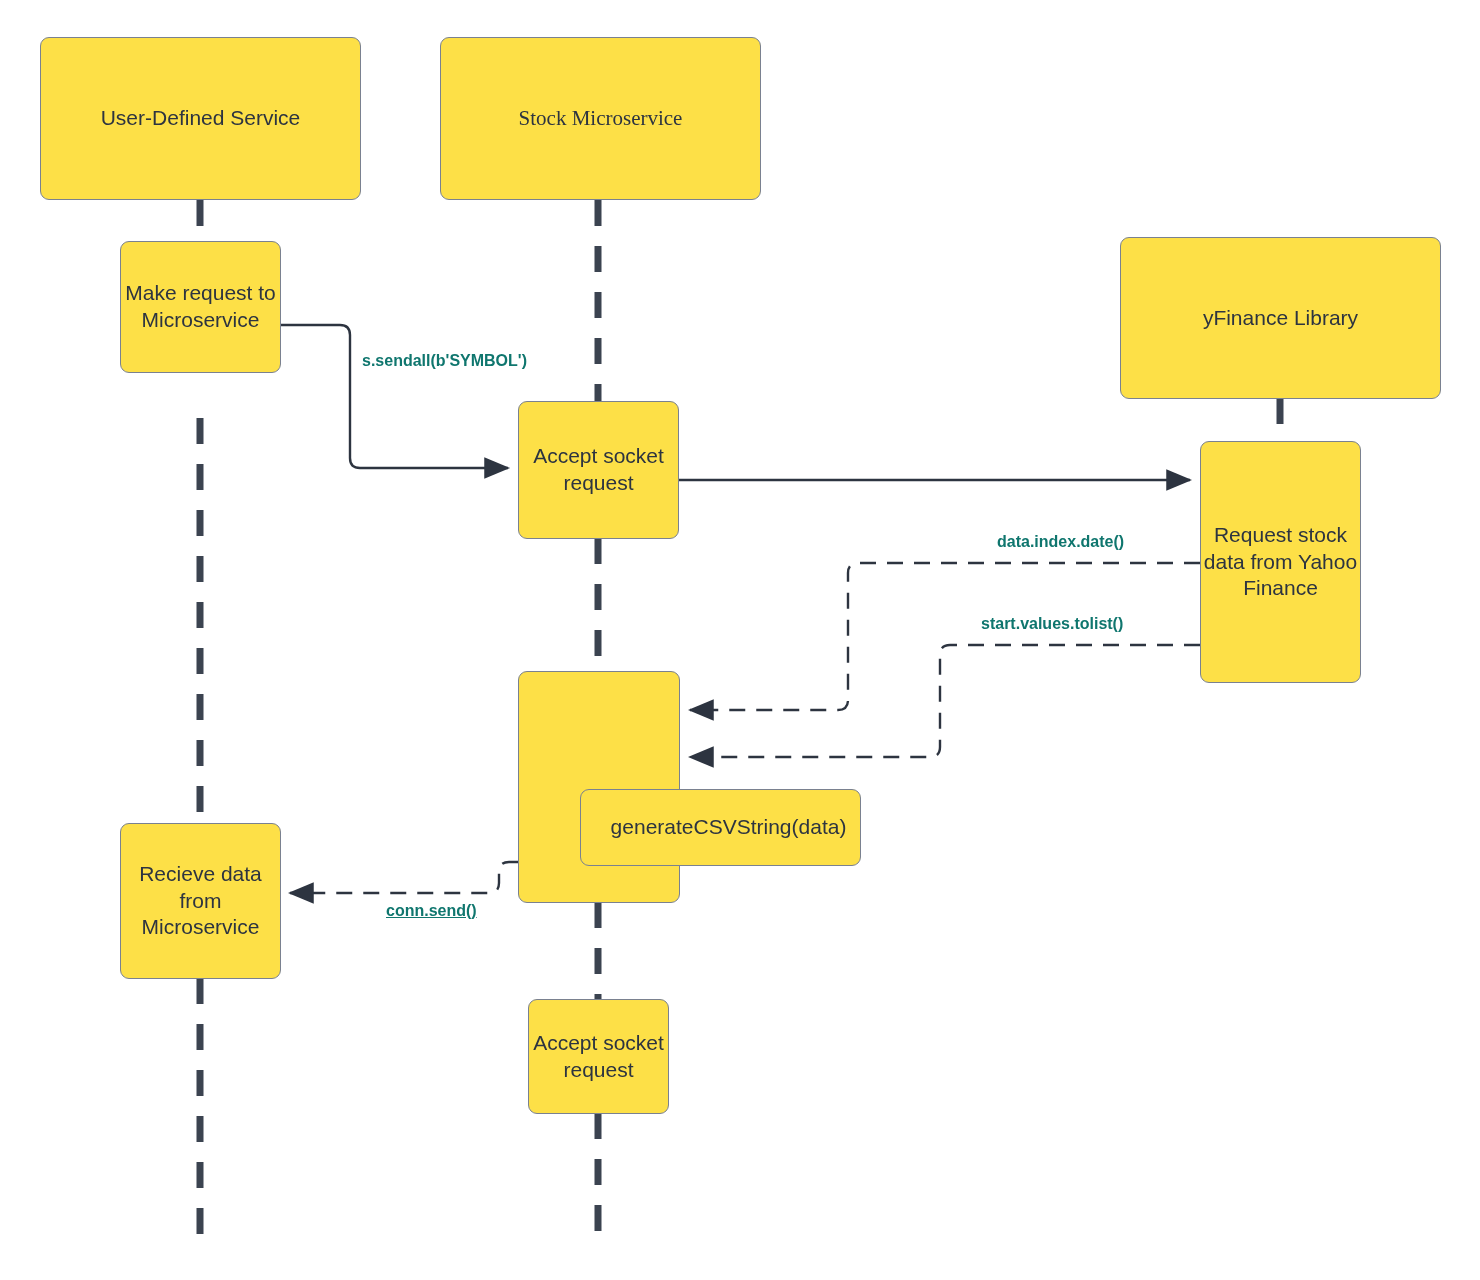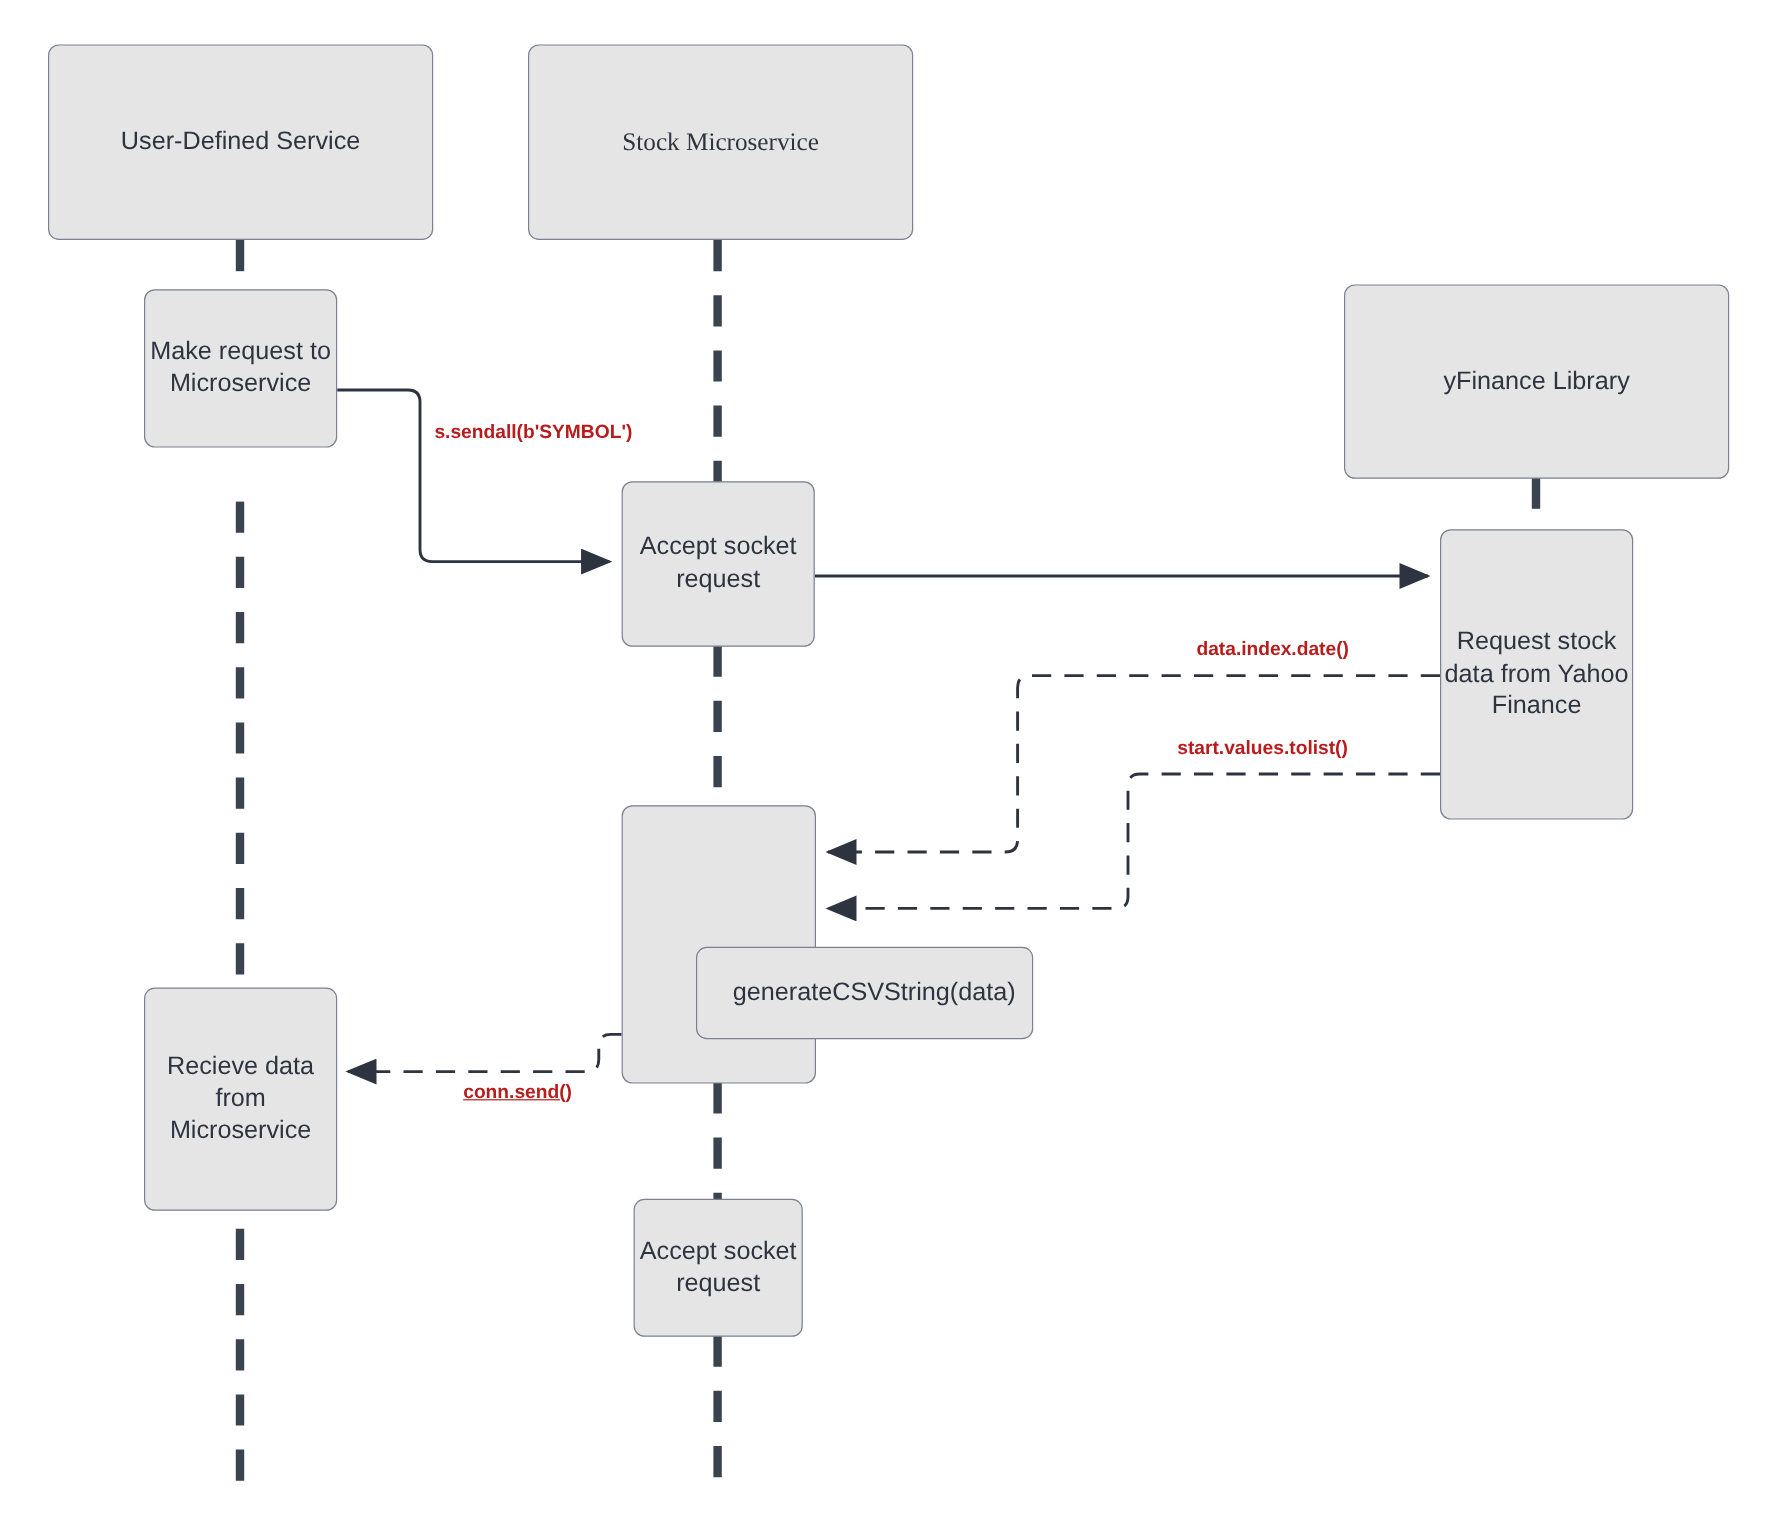--- a/index.html
+++ b/index.html
@@ -21,39 +21,39 @@
   #svg-layer {
     position: absolute;
     left: 0;
     top: 0;
     width: 1480px;
     height: 1280px;
   }
   .node {
     position: absolute;
     box-sizing: border-box;
-    background: #e5e5e5;
+    background: #fde047;
     border: 1px solid #7a8190;
     border-radius: 9px;
     display: flex;
     align-items: center;
     justify-content: center;
     text-align: center;
     color: #2d3440;
     font-size: 21px;
     line-height: 1.28;
     font-family: "Liberation Sans", sans-serif;
     z-index: 5;
   }
   .node.header {
     font-size: 21px;
   }
   .edge-label {
     position: absolute;
-    color: #b91c1c;
+    color: #0f766e;
     font-size: 16px;
     font-weight: bold;
     font-family: "Liberation Sans", sans-serif;
     white-space: nowrap;
     background: #ffffff;
     padding: 0 2px;
     z-index: 9;
     line-height: 1.1;
   }
 </style>
@@ -119,21 +119,21 @@
   </div>
 
   <div class="node" style="left:518px; top:671px; width:162px; height:232px;">
     <span></span>
   </div>
 
   <div class="node" style="left:580px; top:789px; width:281px; height:77px; z-index:7;padding-left:16px;">
     <span>generateCSVString(data)</span>
   </div>
 
-  <div class="node" style="left:120px; top:823px; width:161px; height:186px;">
+  <div class="node" style="left:120px; top:823px; width:161px; height:156px;">
     <span>Recieve data from Microservice</span>
   </div>
 
   <div class="node" style="left:528px; top:999px; width:141px; height:115px;">
     <span>Accept socket request</span>
   </div>
 
   <div class="edge-label" style="left:360px; top:352px;">s.sendall(b'SYMBOL')</div>
 
 

